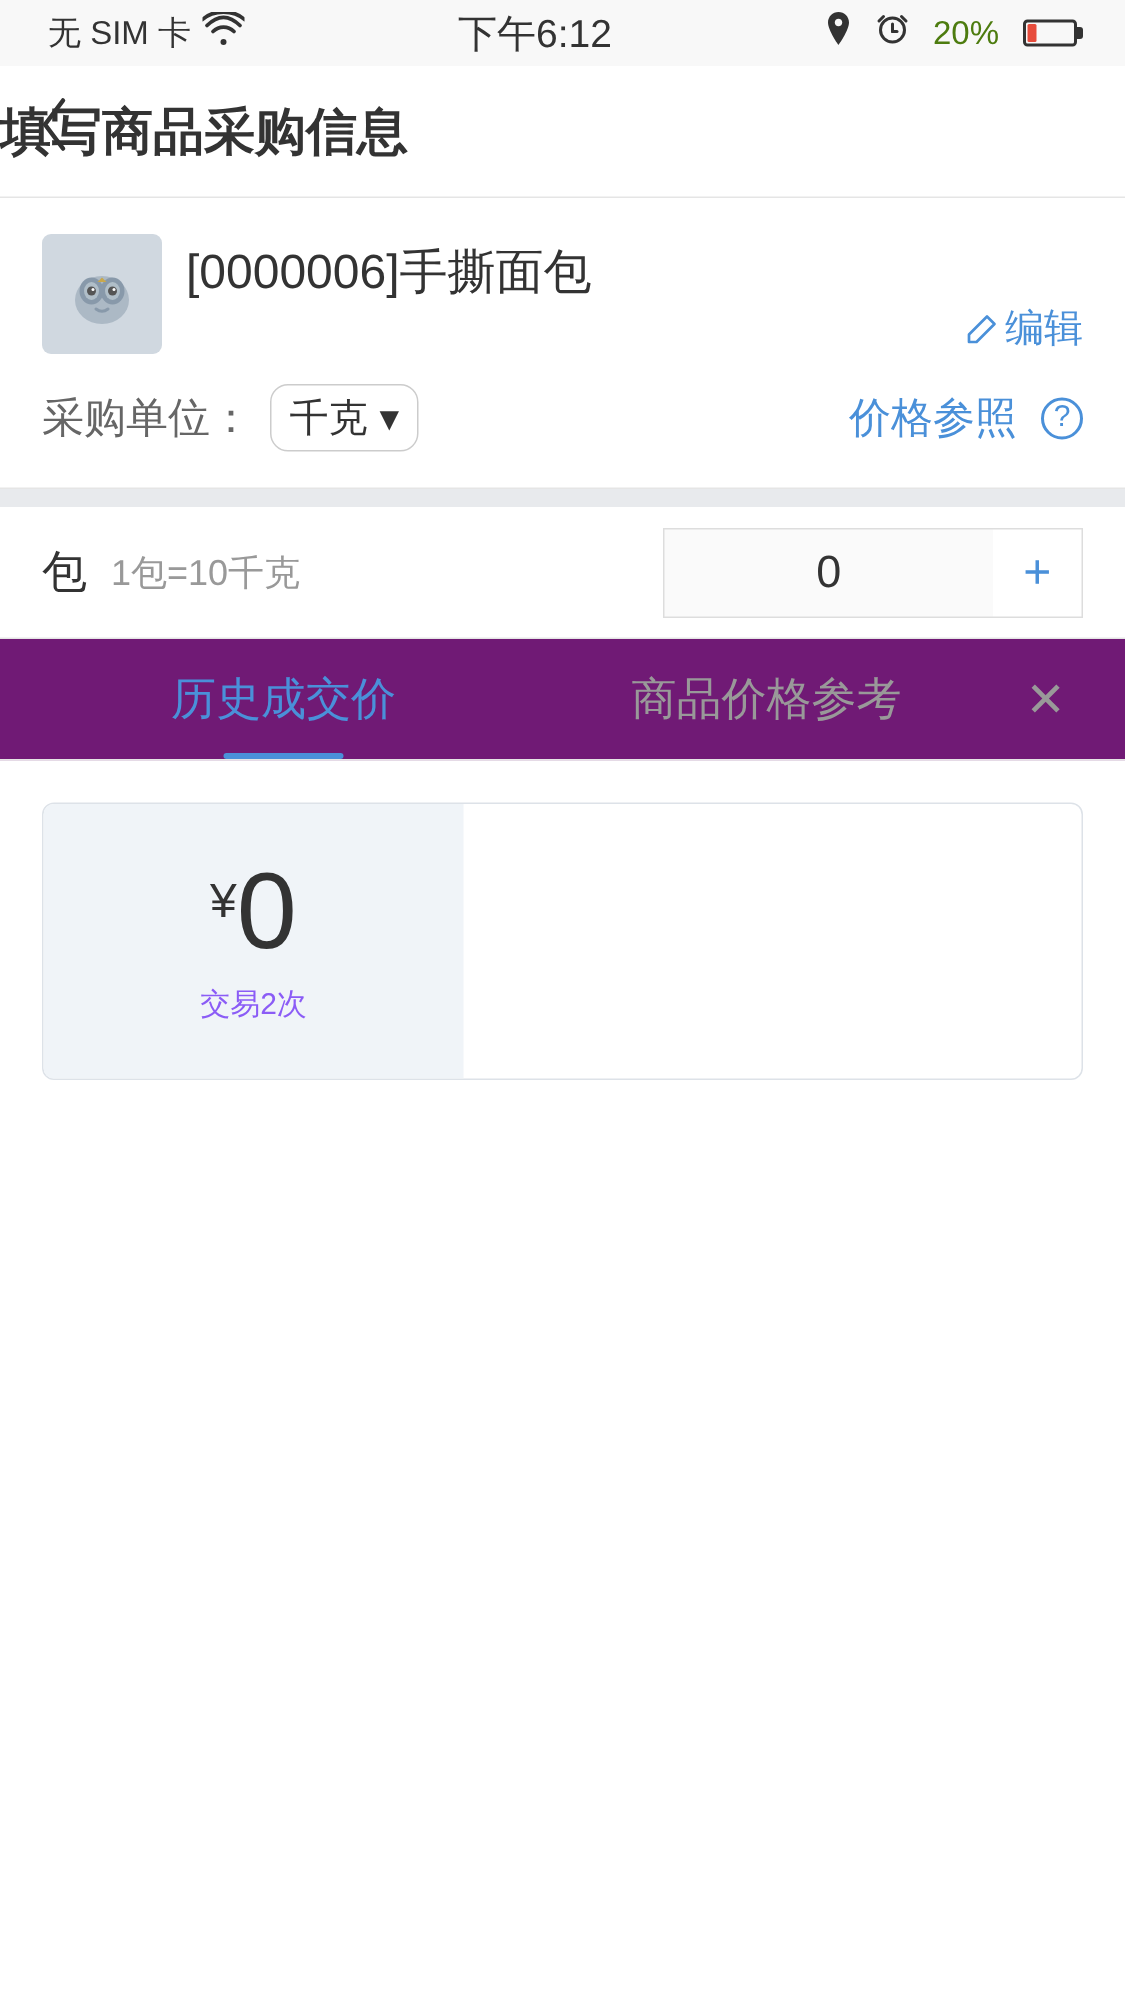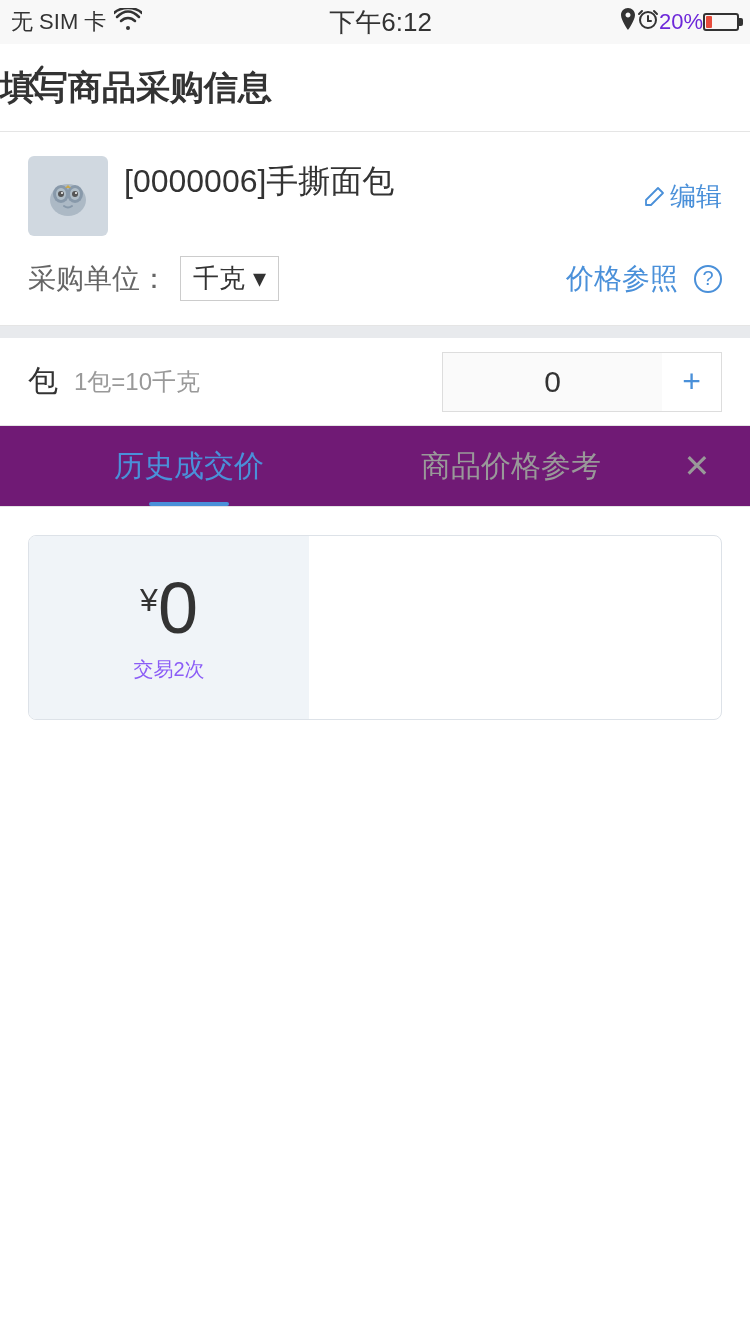--- a/index.html
+++ b/index.html
@@ -13,41 +13,41 @@
     }
 
     
     .status-bar {
       width: 750px;
       height: 44px;
       background: #f8f8f8;
       display: flex;
       align-items: center;
       justify-content: space-between;
-      padding: 0 11px;
+      padding: 0 32px;
       font-size: 24px;
     }
     .status-left {
       display: flex;
       align-items: center;
       gap: 8px;
       font-size: 22px;
       color: #333;
     }
     .status-center {
       font-size: 26px;
       font-weight: 500;
       color: #333;
     }
     .status-right {
       display: flex;
       align-items: center;
-      gap: 0;
+      gap: 16px;
       font-size: 22px;
-      color: #6d28d9;
+      color: #4d7c0f;
     }
     .battery-icon {
       display: inline-flex;
       align-items: center;
     }
     .battery-body {
       width: 36px;
       height: 18px;
       border: 2px solid #333;
       border-radius: 3px;
@@ -100,21 +100,21 @@
 
     
     .product-card {
       background: #fff;
       margin-top: 0;
       padding: 24px 28px;
       border-bottom: 1px solid #e5e5e5;
     }
     .product-header {
       display: flex;
-      align-items: center;
+      align-items: flex-end;
       justify-content: space-between;
       margin-bottom: 20px;
     }
     .product-left {
       display: flex;
       align-items: flex-start;
       gap: 16px;
     }
     .product-thumbnail {
       width: 80px;
@@ -159,21 +159,21 @@
       text-align: right;
     }
     .unit-label {
       font-size: 28px;
       color: #666;
     }
     .unit-select {
       display: inline-flex;
       align-items: center;
       border: 1px solid #ccc;
-      border-radius: 0;
+      border-radius: 12px;
       padding: 4px 12px;
       font-size: 26px;
       color: #333;
       cursor: pointer;
       gap: 8px;
     }
     .price-ref {
       color: #4a90d9;
       font-size: 28px;
       display: flex;

